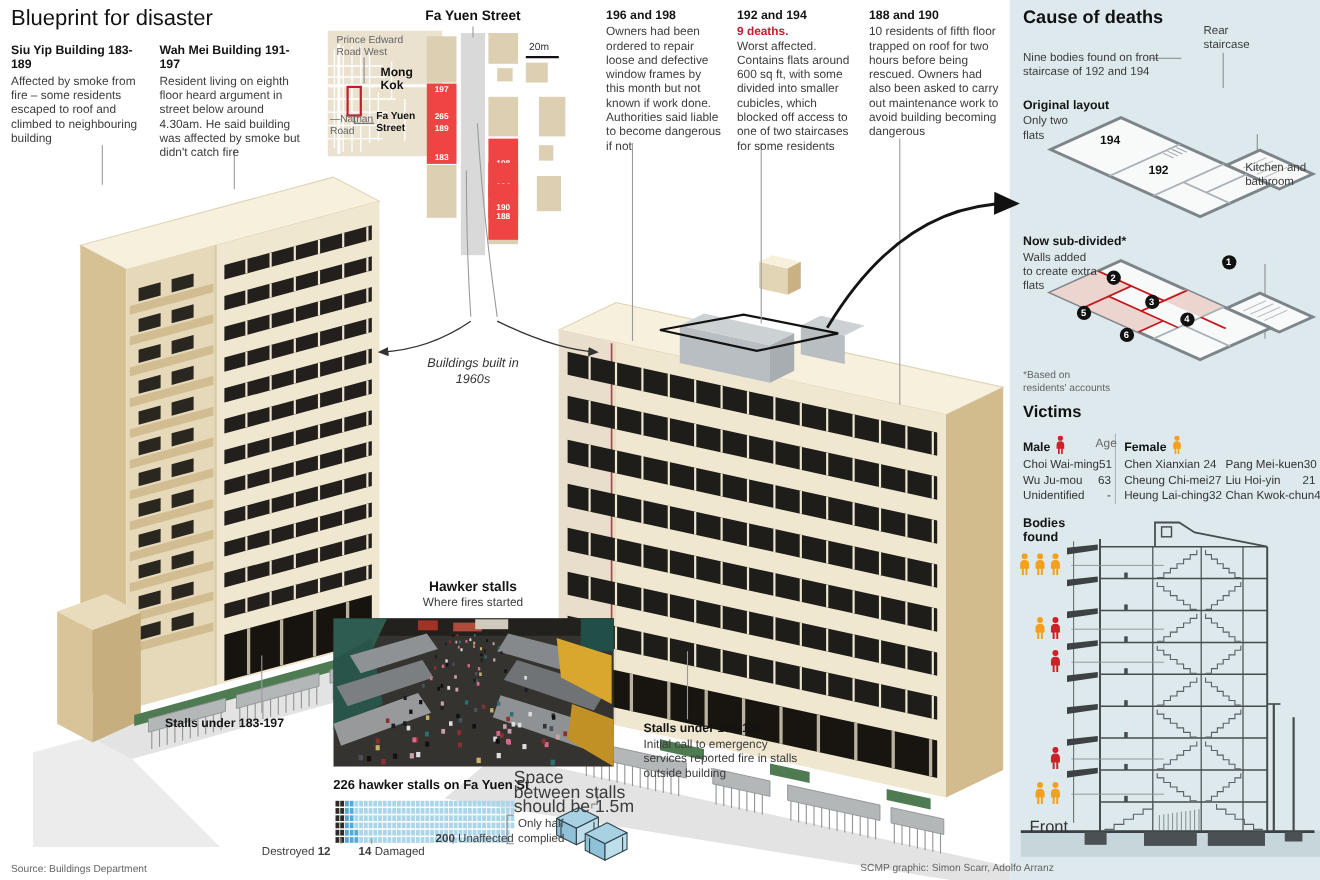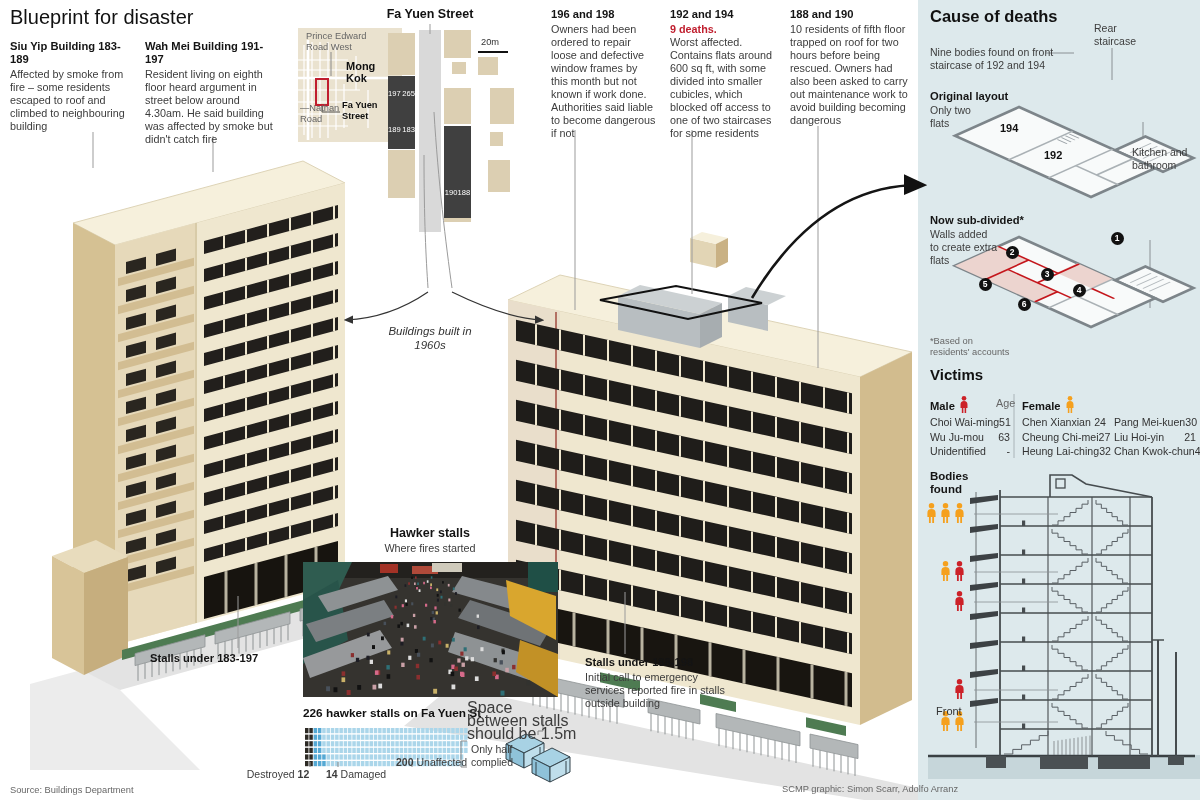--- a/index.html
+++ b/index.html
@@ -7,26 +7,26 @@
          font-family:"Liberation Sans","DejaVu Sans",sans-serif}
   #art{position:absolute;left:0;top:0;z-index:1}
   .t{position:absolute;z-index:3;color:#3c3c3c;font-size:10.8px;line-height:13px}
   .h{font-weight:bold;color:#141414;font-size:11.2px;line-height:13px;margin-bottom:2px}
   .big{font-size:20px;font-weight:normal;color:#111;line-height:22px}
   .ptitle{font-size:16.5px;font-weight:bold;color:#111}
   .red{color:#c01e2e;font-weight:bold}
   .grey{color:#666}
   .small{font-size:9.3px;line-height:11px}
   .ctr{text-align:center}
-  .rt{text-align:center}
+  .rt{text-align:left}
   .it{font-style:italic;color:#333;font-size:11.5px;line-height:13.5px}
   .bold{font-weight:bold;color:#111}
-  .mapblock{position:absolute;background:#404040;color:#fff;z-index:3;display:flex;
-            align-items:center;justify-content:space-between;
-            font-size:7.6px;line-height:8px;font-weight:normal;padding:2px 0}
+  .mapblock{position:absolute;background:#ef4444;color:#fff;z-index:3;display:flex;
+            flex-direction:column;align-items:center;justify-content:space-between;
+            font-size:7.6px;line-height:8px;font-weight:bold;padding:2px 0}
   .mapblock.tight{justify-content:center;line-height:7.6px;padding:17px 0}
   .unit{position:absolute;z-index:4;width:13px;height:13px;border-radius:50%;background:#111;
         color:#fff;font-size:8.5px;font-weight:bold;display:flex;align-items:center;justify-content:center}
   .vrow{display:flex;justify-content:space-between;font-size:10.6px;line-height:14.6px;color:#333}
   .vrow .nm{white-space:nowrap}
   .vic-ic{width:10px;height:17px;display:inline-block;vertical-align:-3px;margin-left:4px}
   .leg{position:absolute;z-index:3;font-size:10.5px;color:#3c3c3c;white-space:nowrap}
 </style>
 </head>
 <body>
@@ -1128,21 +1128,21 @@
         </div>
         <div class="vrow">
           <span class="nm">Chan Kwok-chun</span>
           <span>46</span>
         </div>
       </div>
 </div>
 
 <div class="t h" style="left:930px;top:470px;font-size:11.5px">Bodies</div>
 <div class="t h" style="left:930px;top:483px;font-size:11.5px">found</div>
-<div class="t" style="left:936px;top:705px;font-size:11px;color:#333">Front</div>
+<div class="t" style="left:936px;top:745px;font-size:15px;color:#333">Front</div>
 
 <div class="t small grey" style="left:10px;top:785px">Source: Buildings Department</div>
 <div class="t small grey" style="left:782px;top:784px">SCMP graphic: Simon Scarr, Adolfo Arranz</div>
 
 <div class="mapblock" style="left: 388px; top: 76px; width: 27px; height: 32px;">
       <span>197</span>
       <span>265</span>
     </div>
     <div class="mapblock" style="left: 388px; top: 111px; width: 27px; height: 34px;">
       <span>189</span>

